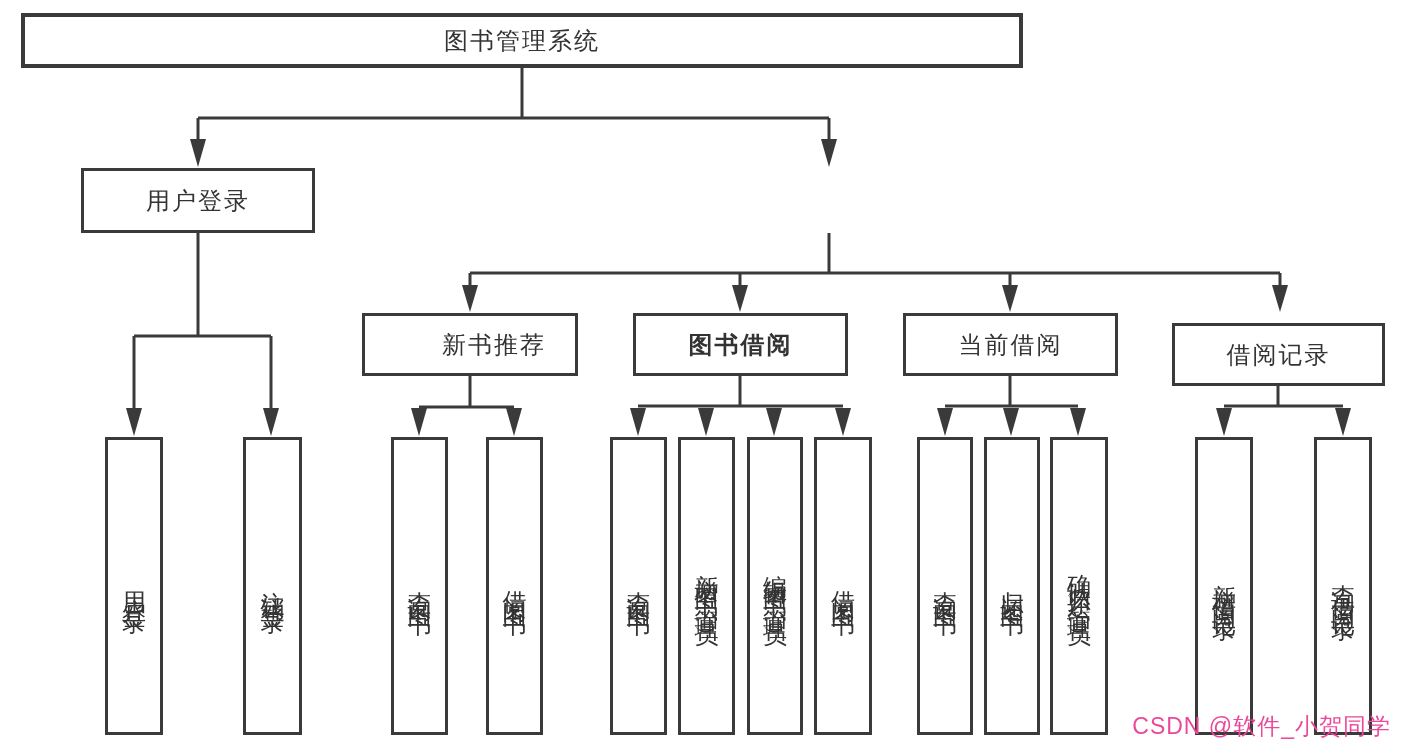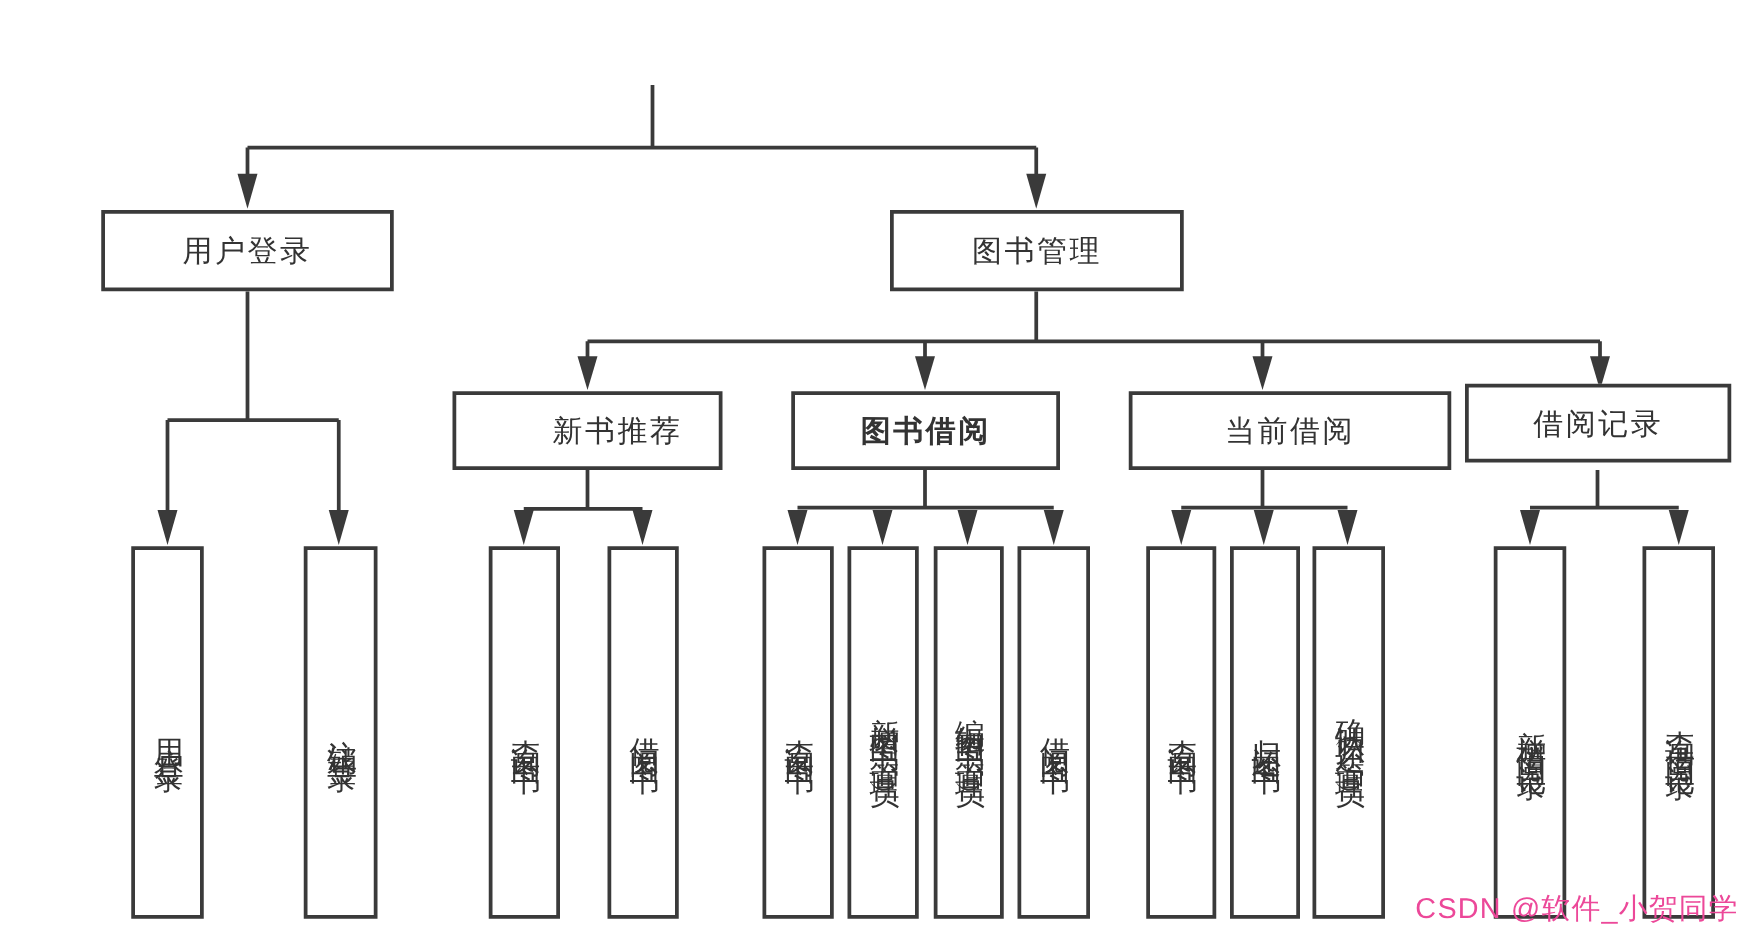--- a/index.html
+++ b/index.html
@@ -116,38 +116,38 @@
       <polygon points="774,436 766,408 782,408"></polygon>
       <polygon points="843,436 835,408 851,408"></polygon>
       <polygon points="945,436 937,408 953,408"></polygon>
       <polygon points="1011,436 1003,408 1019,408"></polygon>
       <polygon points="1078,436 1070,408 1086,408"></polygon>
       <polygon points="1224,436 1216,408 1232,408"></polygon>
       <polygon points="1343,436 1335,408 1351,408"></polygon>
     </g>
   </svg>
 
+  <div class="hnode root" style="left:21px; top:13px; width:1002px; height:55px;">
+    <span>图书管理系统</span>
+  </div>
 
   <div class="hnode" style="left:81px; top:168px; width:234px; height:65px;">
     <span>用户登录</span>
-  </div>
-  <div class="hnode" style="left:712px; top:168px; width:235px; height:65px;">
-    <span>图书管理</span>
   </div>
 
   <div class="hnode" style="left:362px; top:313px; width:216px; height:63px;padding-left:48px;">
     <span>新书推荐</span>
   </div>
   <div class="hnode" style="left:633px; top:313px; width:215px; height:63px;font-weight:bold;">
     <span>图书借阅</span>
   </div>
-  <div class="hnode" style="left:903px; top:313px; width:258px; height:63px;text-align:center;">
+  <div class="hnode" style="left:903px; top:313px; width:215px; height:63px;text-align:center;">
     <span>当前借阅</span>
   </div>
-  <div class="hnode" style="left:1172px; top:307px; width:213px; height:63px;">
+  <div class="hnode" style="left:1172px; top:323px; width:213px; height:63px;">
     <span>借阅记录</span>
   </div>
 
   <div class="vnode" style="left:105px; width:58px;">
     <span>用户登录</span>
   </div>
   <div class="vnode" style="left:243px; width:59px;">
     <span>注销登录</span>
   </div>
 

